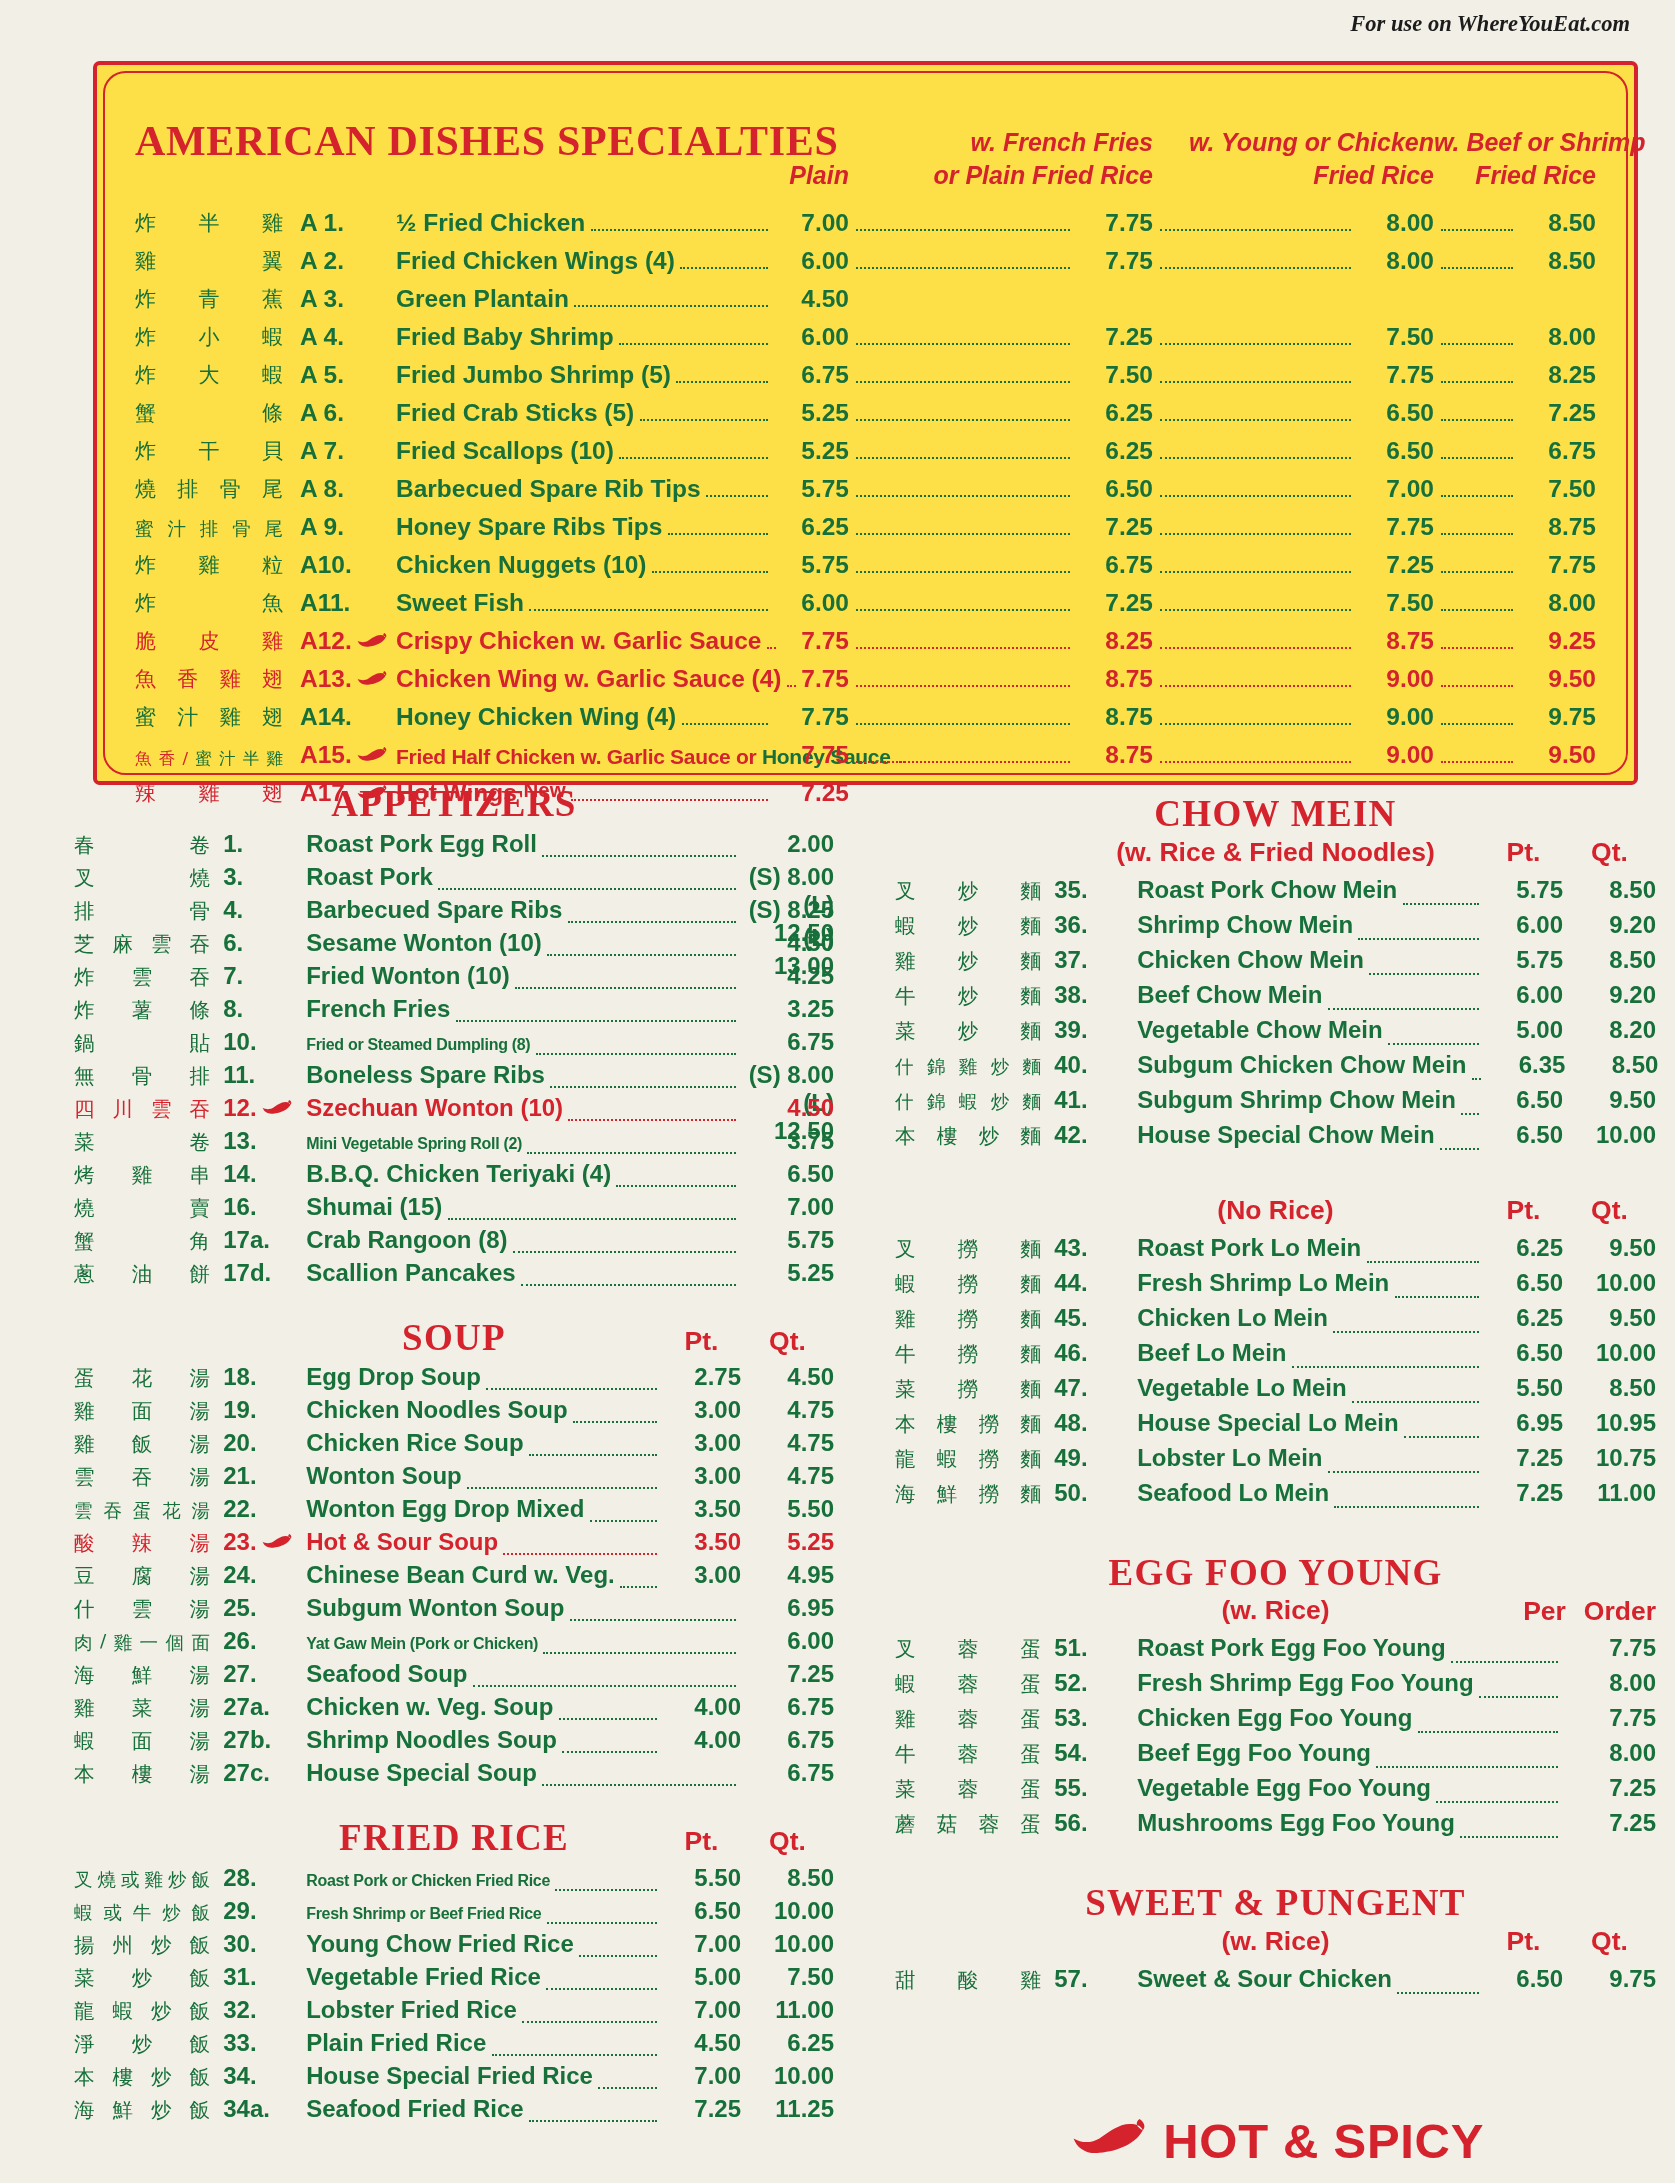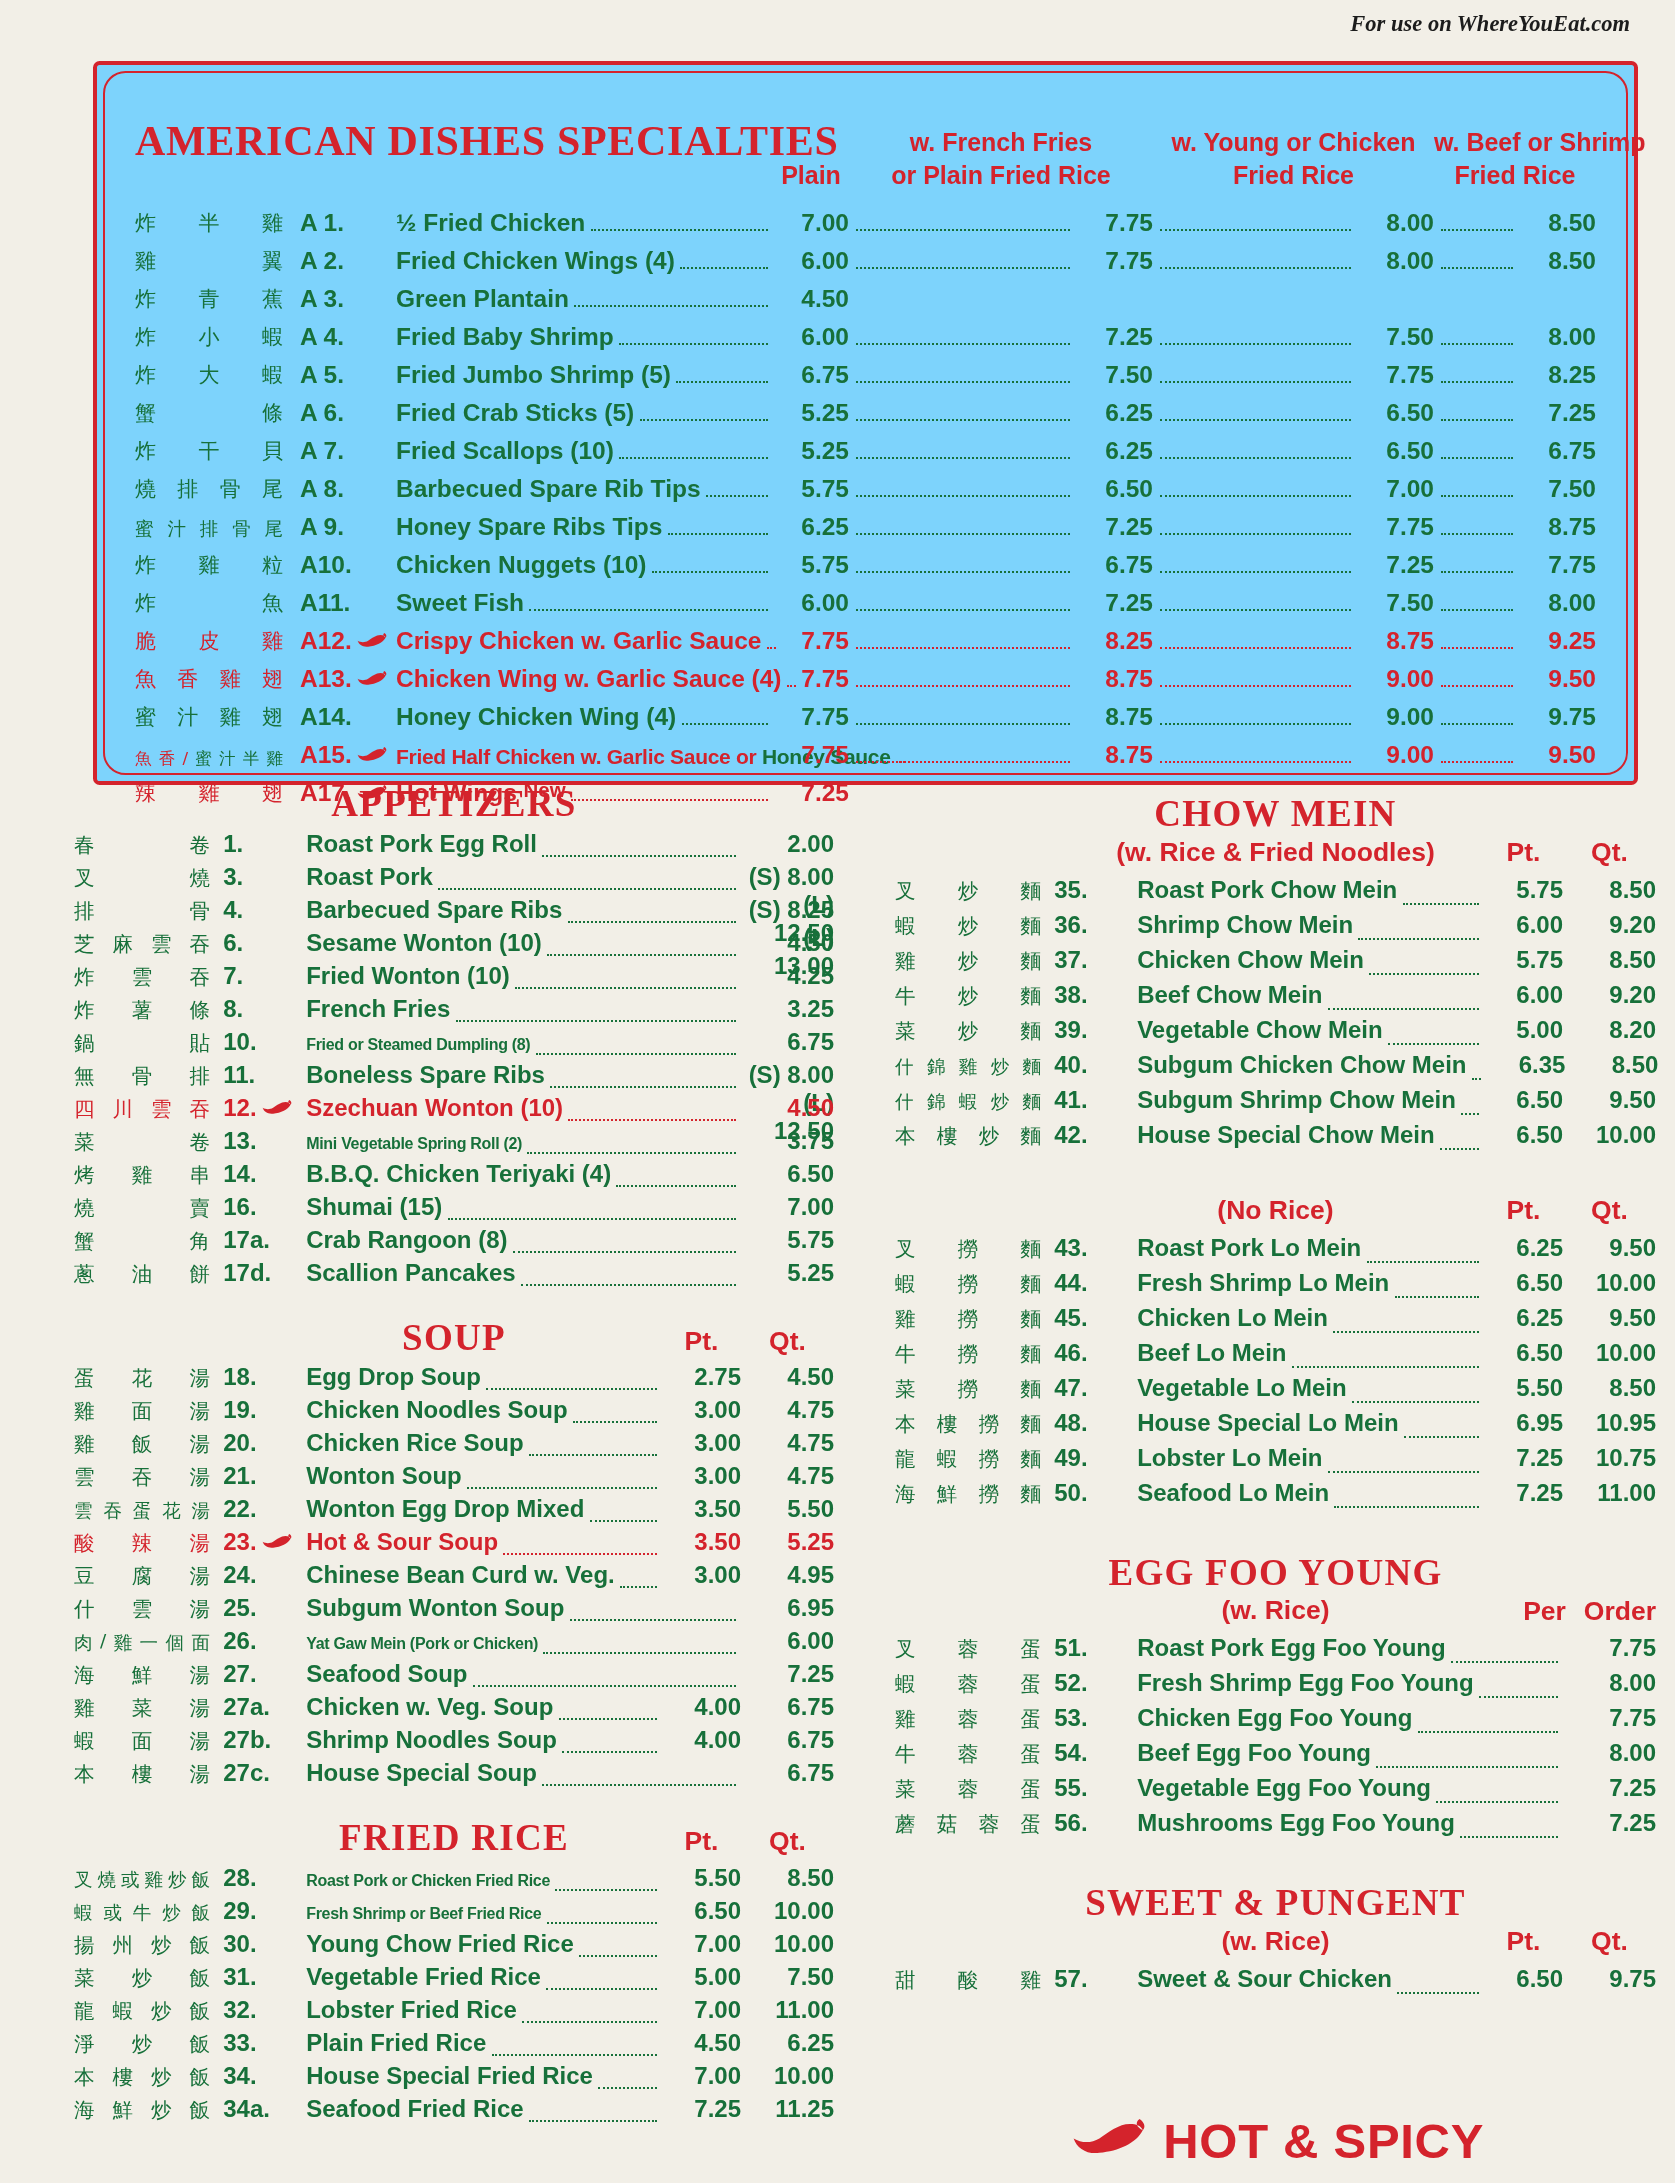--- a/index.html
+++ b/index.html
@@ -2,27 +2,27 @@
 <html style="font-size:10.6px"><head>
 <meta charset="utf-8">
 <style>
   :root{ --red:#d4232c; --green:#17703a; --paper:#f2efe7; }
   html,body{margin:0;padding:0;}
   body{width:1676px;height:2183px;background:var(--paper);font-family:"Liberation Sans",sans-serif;position:relative;overflow:hidden;}
   .page{position:absolute;inset:0;}
   .watermark{position:absolute;top:10.6px;right:46px;font-family:"Liberation Serif",serif;font-style:italic;font-weight:700;font-size:22.5px;color:#1c1c1c;}
 
   
-  .amer-box{position:absolute;left:93px;top:61px;width:1537px;height:716px;border:4.6px solid var(--red);border-radius:6.6px;background:#7dd3fc;}
+  .amer-box{position:absolute;left:93px;top:61px;width:1537px;height:716px;border:4.6px solid var(--red);border-radius:6.6px;background:#fde047;}
   .amer-inner{position:absolute;inset:6px;border:2px solid var(--red);border-radius:22.5px;padding:17px 30px 0 30px;}
   .agrid{display:grid;grid-template-columns:165px 96px 1fr 76px 228px 76px 205px 76px 86px 76px;}
   .amer-head{align-items:end;height:101px;padding-bottom:9.3px;}
   .amer-title{grid-column:1/4;align-self:center;margin:0;color:var(--red);font-family:"Liberation Serif",serif;font-weight:700;font-size:42px;letter-spacing:0.7px;line-height:1;white-space:nowrap;}
   .colh{color:var(--red);font-size:25px;font-weight:700;line-height:1.3;text-align:right;white-space:nowrap;}
-  .colh div{text-align:center;}
+  .colh div{text-align:right;font-style:italic;}
   .colh.plain{grid-column:4;text-align:center;}
   .colh.ff{grid-column:5/7;}
   .colh.pc{grid-column:7/9;}
   .colh.bs{grid-column:9/11;}
   .arow{align-items:end;height:38px;color:var(--green);font-size:24.5px;font-weight:700;}
   .arow.red{color:var(--red);}
   .cn{display:flex;justify-content:space-between;font-weight:400;font-size:21px;padding:0 17px 2px 0;font-family:"DejaVu Sans","Liberation Sans",sans-serif;line-height:1.2;}
   .code{position:relative;padding-bottom:1.3px;white-space:nowrap;}
   .nmcell{display:flex;align-items:baseline;min-width:0;padding-bottom:1.3px;}
   .nm{white-space:nowrap;}

